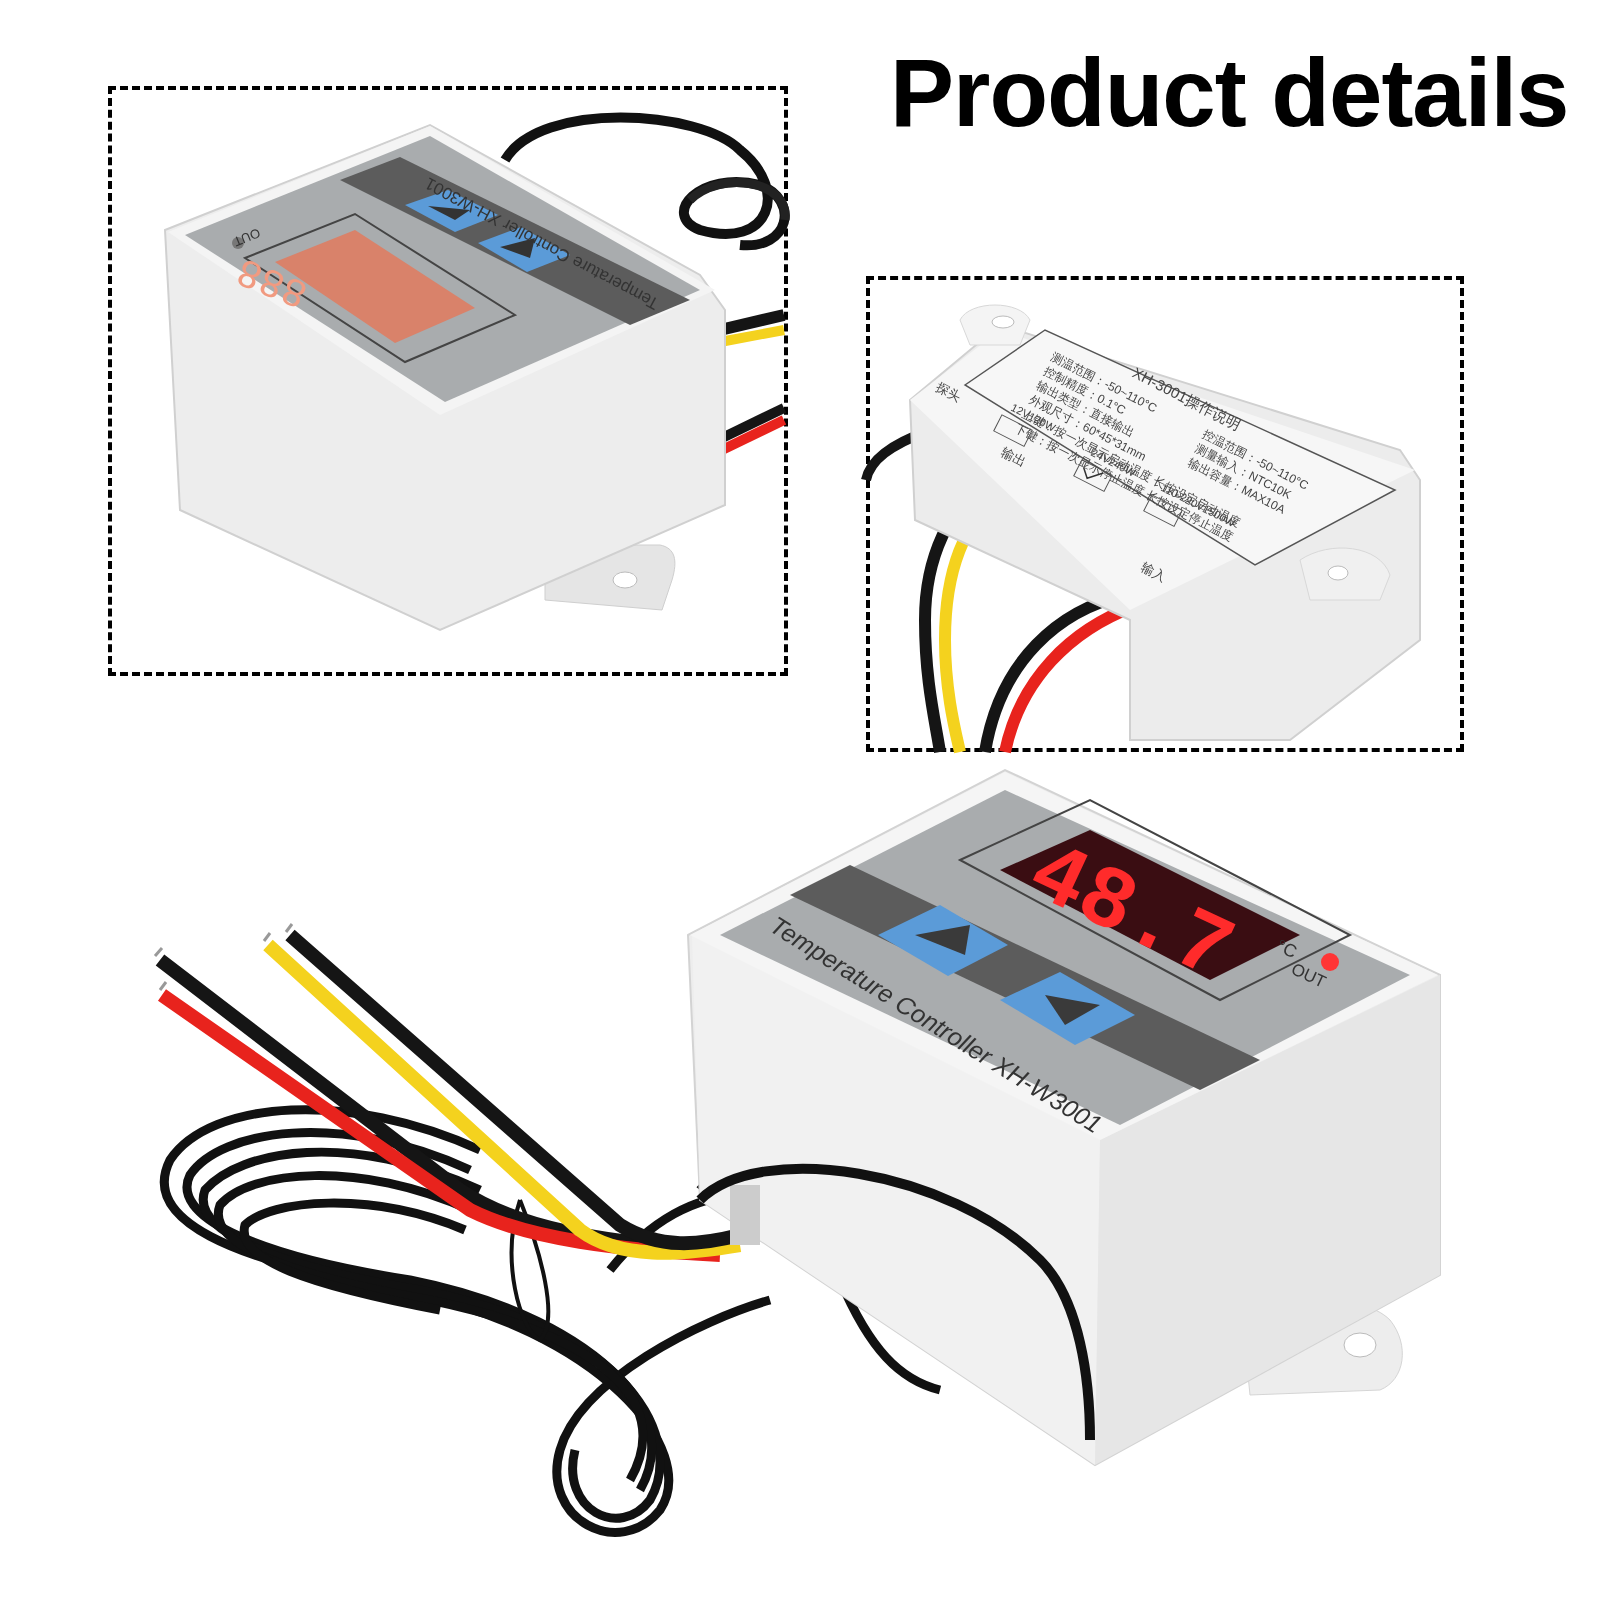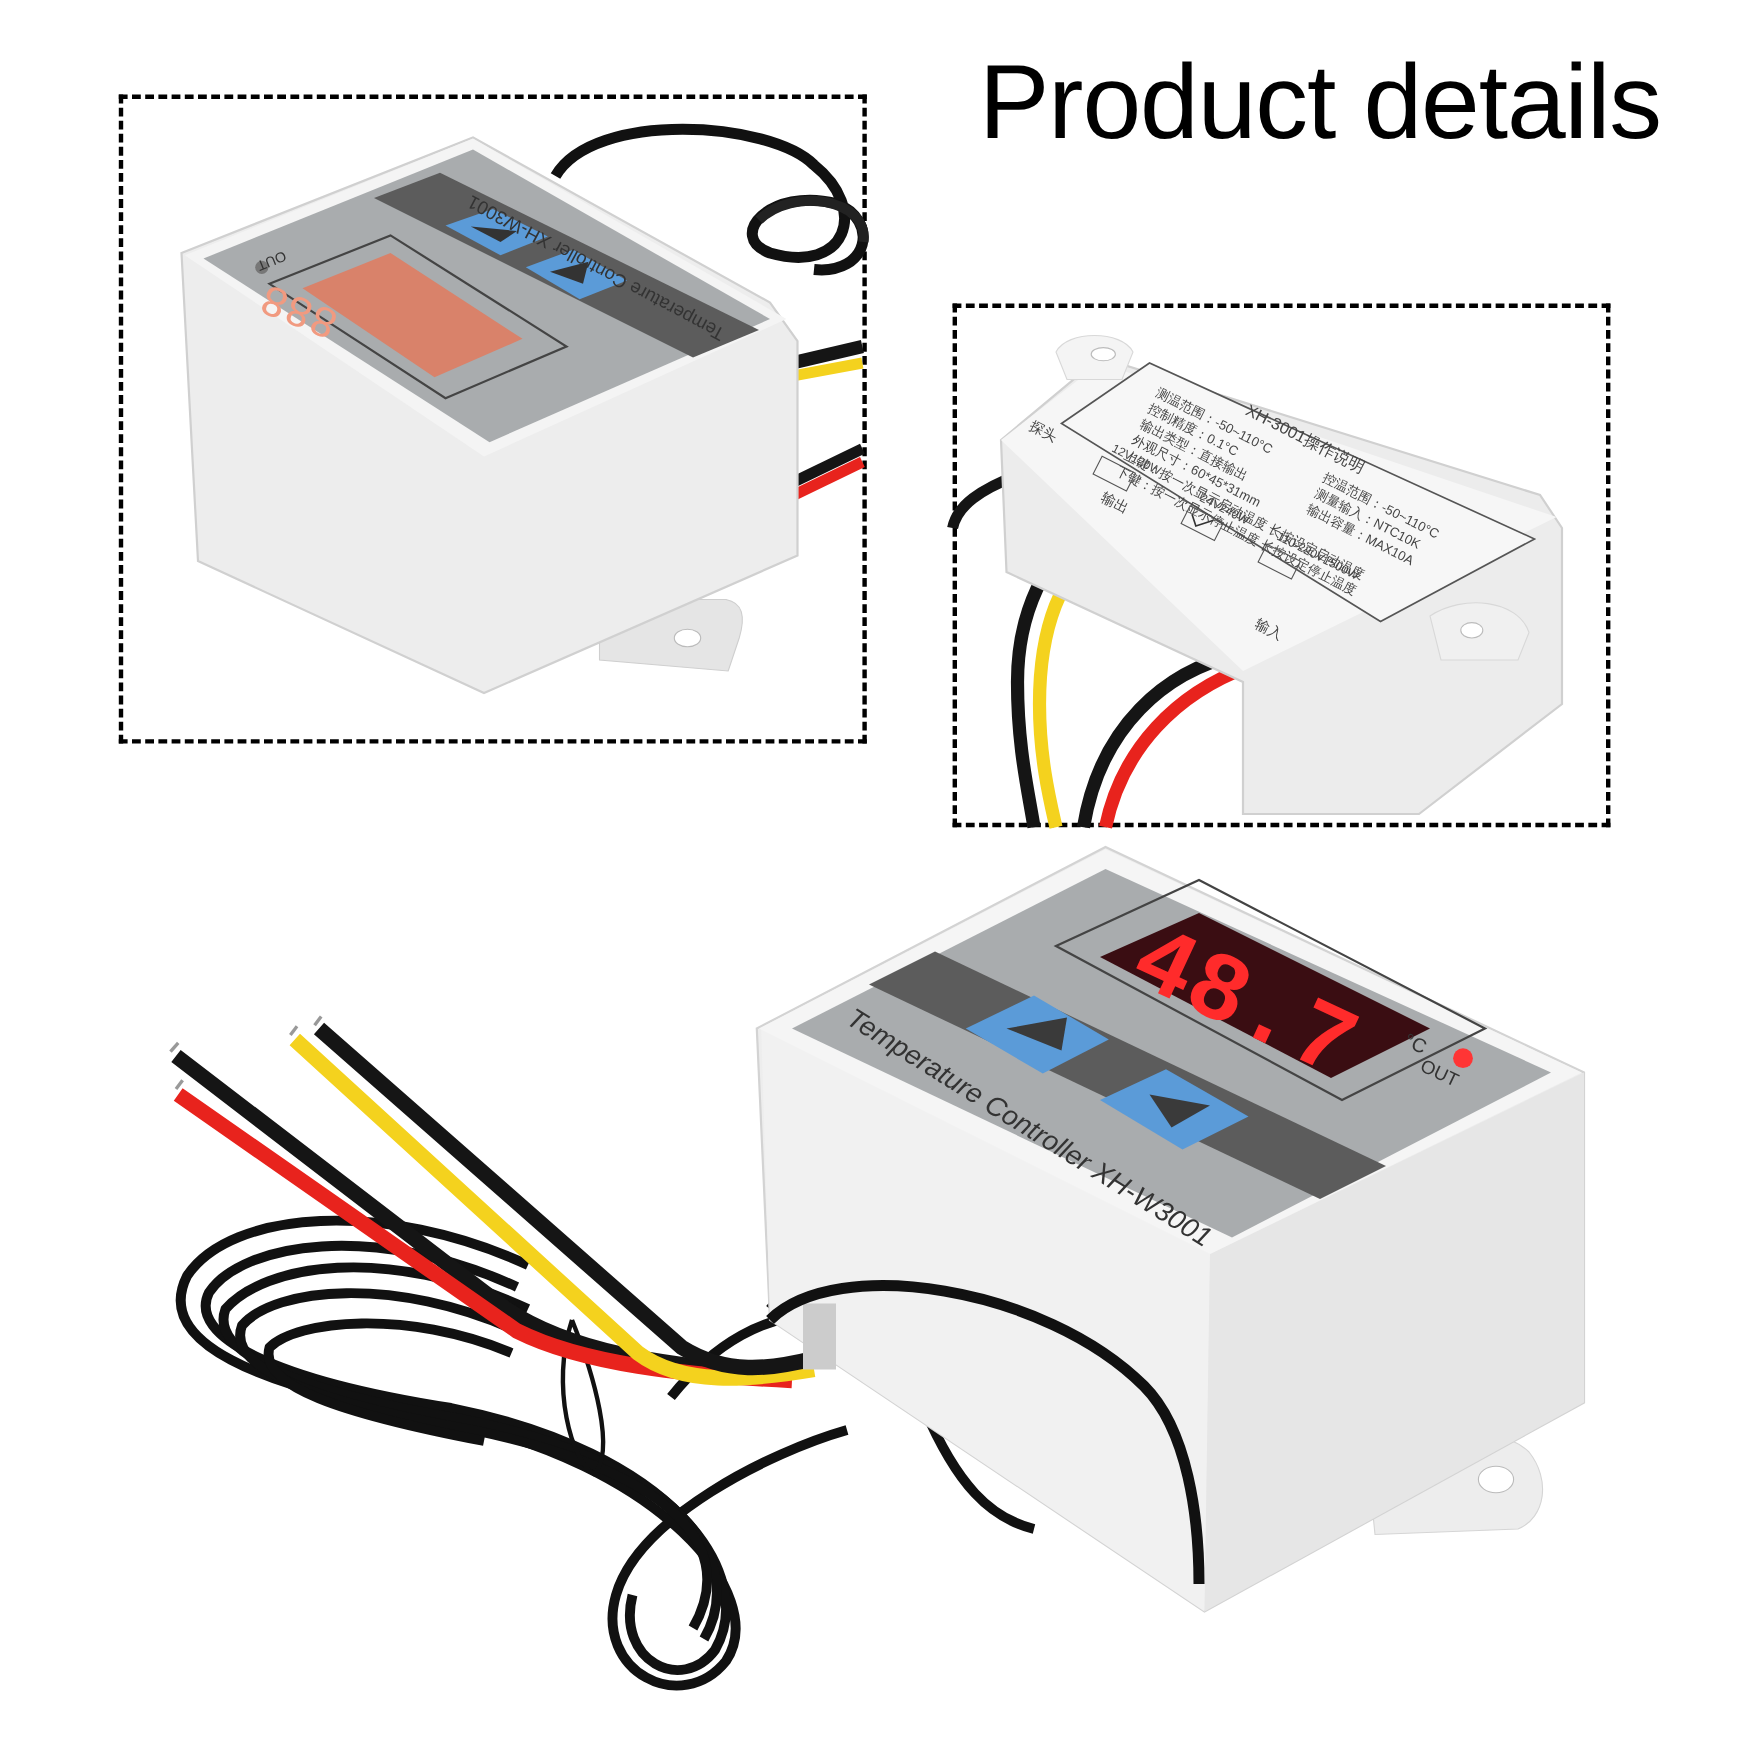--- a/index.html
+++ b/index.html
@@ -1,17 +1,17 @@
 <!DOCTYPE html>
 <html><head>
 <meta charset="utf-8">
 <style>
   html, body { margin:0; padding:0; }
   body { width:1600px; height:1600px; background:#ffffff; position:relative; overflow:hidden; font-family:"Liberation Sans", sans-serif; }
-  .title { position:absolute; left:890px; top:38px; font-size:96px; font-weight:normal; color:#000; letter-spacing:-1px; white-space:nowrap; }
+  .title { position:absolute; left:890px; top:38px; font-size:96px; font-weight:bold; color:#000; letter-spacing:-1px; white-space:nowrap; }
   .frame { position:absolute; border:4px dashed #000; box-sizing:border-box; }
   .frame-1 { left:108px; top:86px; width:680px; height:590px; }
   .frame-2 { left:866px; top:276px; width:598px; height:476px; }
   svg { position:absolute; left:0; top:0; }
 </style>
 </head>
 <body>
 
 <div class="title">Product details</div>
 

